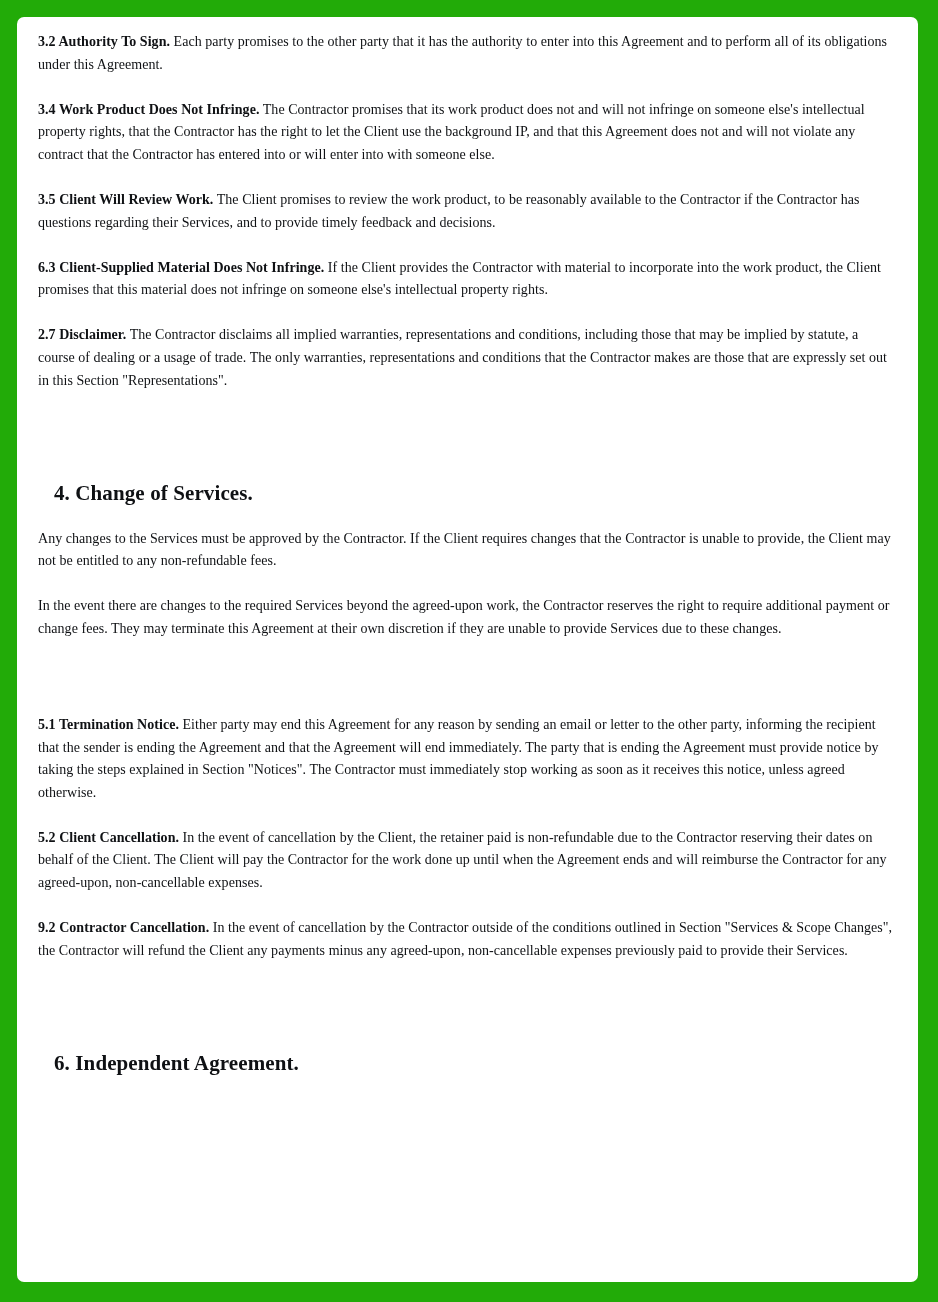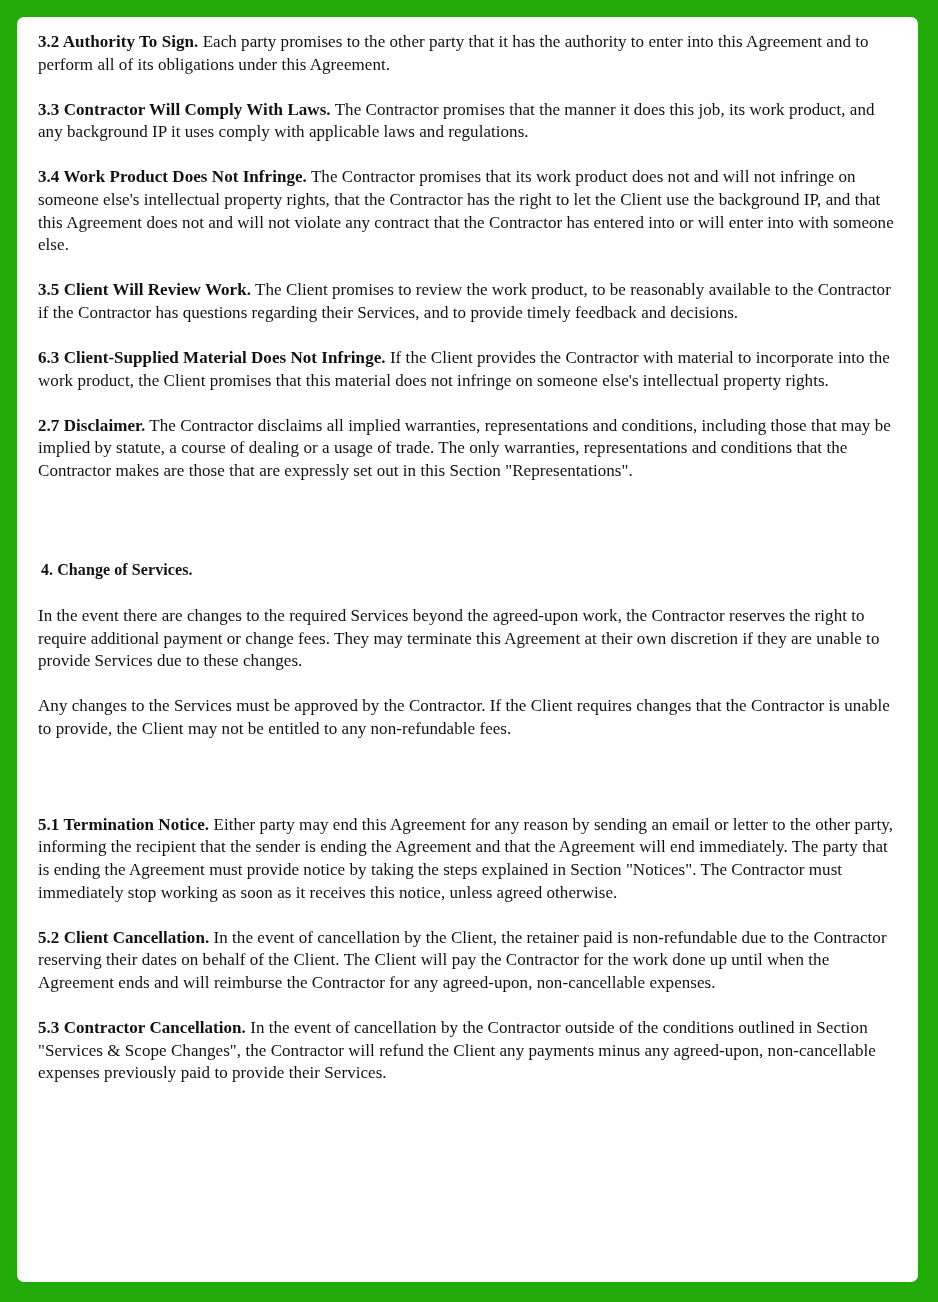--- a/index.html
+++ b/index.html
@@ -23,70 +23,73 @@
     border-radius: 7px;
     overflow: hidden;
     box-sizing: border-box;
   }
   .doc-body {
     padding: 14px 22px 0 21px;
     box-sizing: border-box;
   }
   p.clause {
     margin: 0 0 22.5px 0;
-    font-size: 17px;
+    font-size: 14px;
     line-height: 22.6px;
     color: #0f1114;
     text-align: left;
     letter-spacing: 0.003em;
   }
   p.clause .lead {
     font-weight: bold;
   }
   h2.section-heading {
-    margin: 3px;
+    margin: 16px;
     padding: 0;
-    font-size: 16px;
+    font-size: 21px;
     line-height: 22px;
     font-weight: bold;
     color: #0f1114;
     letter-spacing: 0.005em;
   }
   .section-block {
     padding-top: 51px;
   }
   .section-block .section-heading {
     margin-bottom: 24px;
   }
 </style>
 </head>
 <body>
 
 <div class="page-frame">
   <div class="doc-body">
 
     <p class="clause"><span class="lead">3.2 Authority To Sign.</span><span> Each party promises to the other party that it has the authority to enter into this Agreement and to perform all of its obligations under this Agreement.</span></p>
 
-    <p class="clause"><span class="lead">3.3 Contractor Will Comply With Laws.</span><span> The Contractor promises that the manner it does this job, its work product, and any background IP it uses comply with applicable laws and regulations.</span></p>
 
     <p class="clause"><span class="lead">3.4 Work Product Does Not Infringe.</span><span> The Contractor promises that its work product does not and will not infringe on someone else's intellectual property rights, that the Contractor has the right to let the Client use the background IP, and that this Agreement does not and will not violate any contract that the Contractor has entered into or will enter into with someone else.</span></p>
 
     <p class="clause"><span class="lead">3.5 Client Will Review Work.</span><span> The Client promises to review the work product, to be reasonably available to the Contractor if the Contractor has questions regarding their Services, and to provide timely feedback and decisions.</span></p>
 
     <p class="clause"><span class="lead">6.3 Client-Supplied Material Does Not Infringe.</span><span> If the Client provides the Contractor with material to incorporate into the work product, the Client promises that this material does not infringe on someone else's intellectual property rights.</span></p>
 
     <p class="clause"><span class="lead">2.7 Disclaimer.</span><span> The Contractor disclaims all implied warranties, representations and conditions, including those that may be implied by statute, a course of dealing or a usage of trade. The only warranties, representations and conditions that the Contractor makes are those that are expressly set out in this Section "Representations".</span></p>
 
     <div class="section-block">
       <h2 class="section-heading">4. Change of Services.</h2>
+      <p class="clause">Any changes to the Services must be approved by the Contractor. If the Client requires changes that the Contractor is unable to provide, the Client may not be entitled to any non-refundable fees.</p>
       <p class="clause">In the event there are changes to the required Services beyond the agreed-upon work, the Contractor reserves the right to require additional payment or change fees. They may terminate this Agreement at their own discretion if they are unable to provide Services due to these changes.</p>
-      <p class="clause">Any changes to the Services must be approved by the Contractor. If the Client requires changes that the Contractor is unable to provide, the Client may not be entitled to any non-refundable fees.</p>
     </div>
 
     <div class="section-block">
       <p class="clause"><span class="lead">5.1 Termination Notice.</span><span> Either party may end this Agreement for any reason by sending an email or letter to the other party, informing the recipient that the sender is ending the Agreement and that the Agreement will end immediately. The party that is ending the Agreement must provide notice by taking the steps explained in Section "Notices". The Contractor must immediately stop working as soon as it receives this notice, unless agreed otherwise.</span></p>
       <p class="clause"><span class="lead">5.2 Client Cancellation.</span><span> In the event of cancellation by the Client, the retainer paid is non-refundable due to the Contractor reserving their dates on behalf of the Client. The Client will pay the Contractor for the work done up until when the Agreement ends and will reimburse the Contractor for any agreed-upon, non-cancellable expenses.</span></p>
-      <p class="clause"><span class="lead">5.3 Contractor Cancellation.</span><span> In the event of cancellation by the Contractor outside of the conditions outlined in Section "Services &amp; Scope Changes", the Contractor will refund the Client any payments minus any agreed-upon, non-cancellable expenses previously paid to provide their Services.</span></p>
+      <p class="clause"><span class="lead">9.2 Contractor Cancellation.</span><span> In the event of cancellation by the Contractor outside of the conditions outlined in Section "Services &amp; Scope Changes", the Contractor will refund the Client any payments minus any agreed-upon, non-cancellable expenses previously paid to provide their Services.</span></p>
     </div>
 
+    <div class="section-block">
+      <h2 class="section-heading">6. Independent Agreement.</h2>
+
+    </div>
 
   </div>
 </div>
 
 </body></html>

